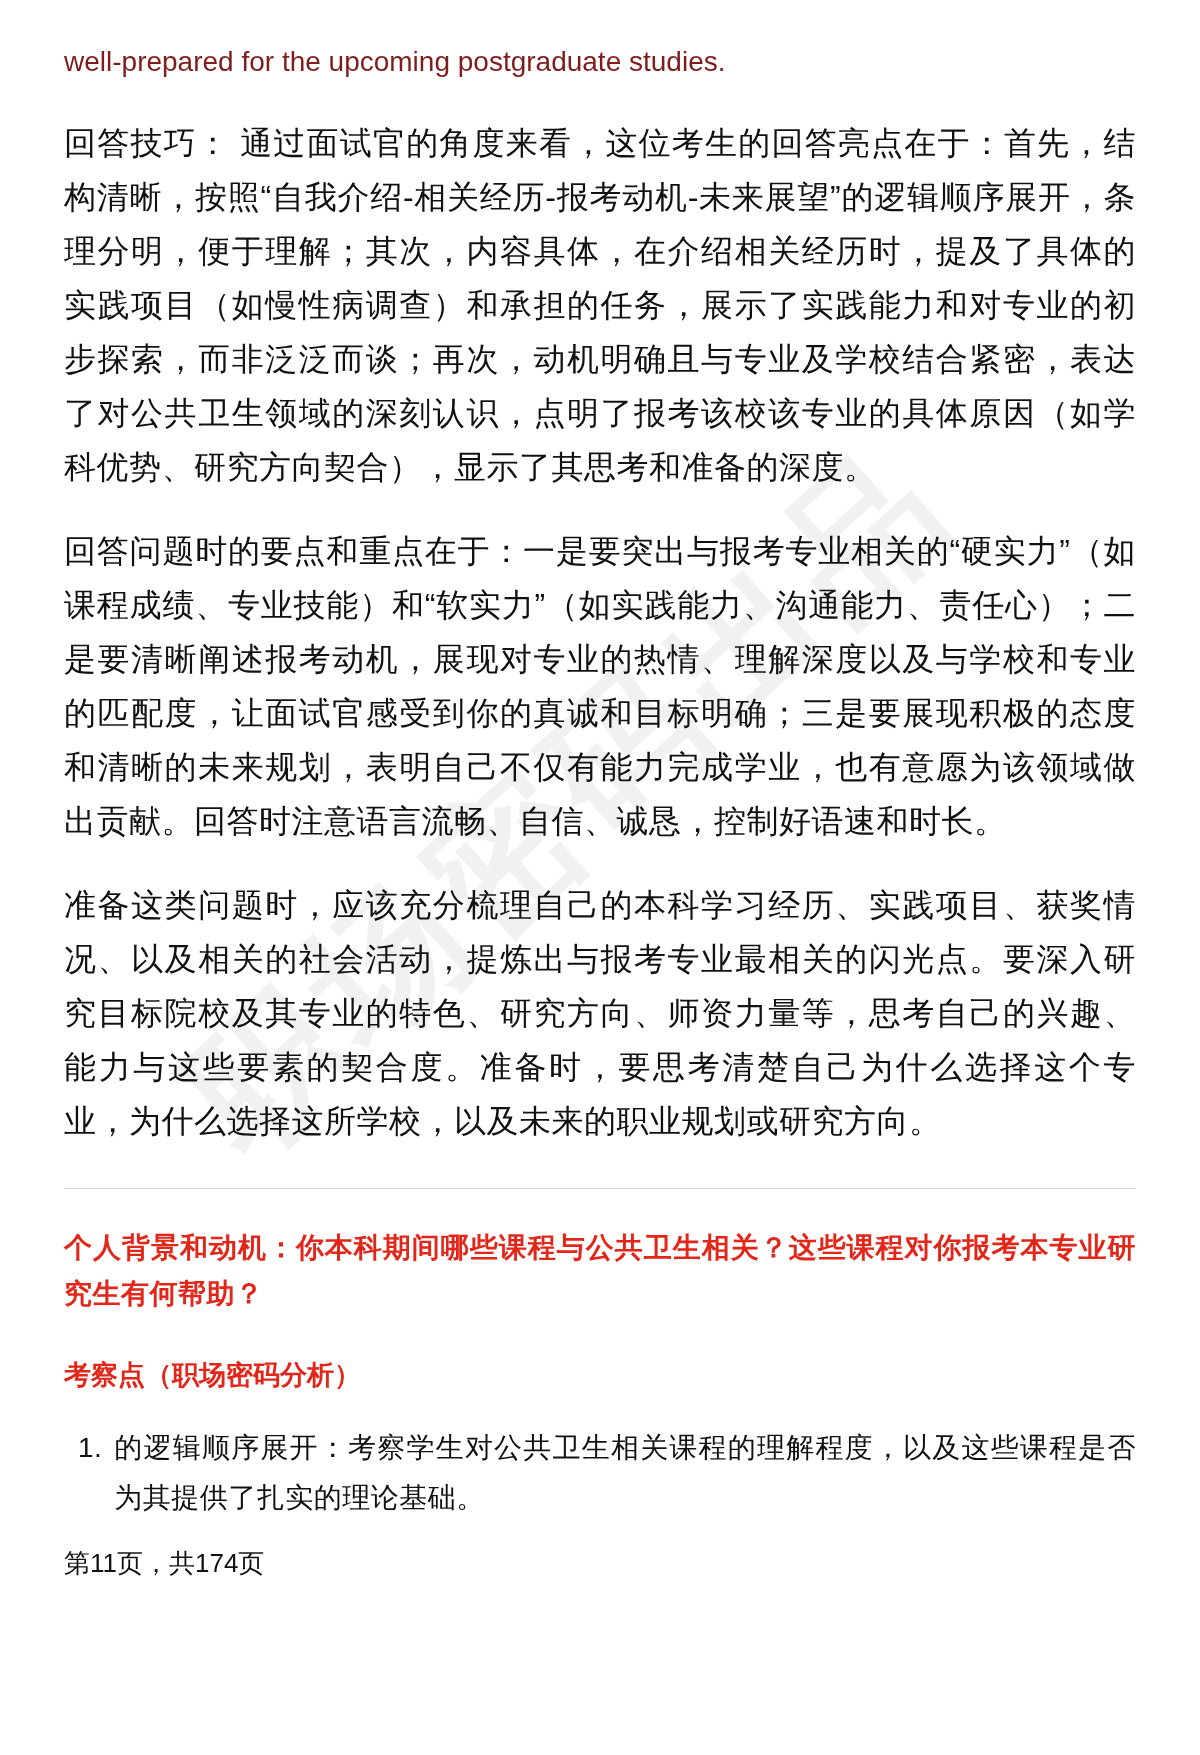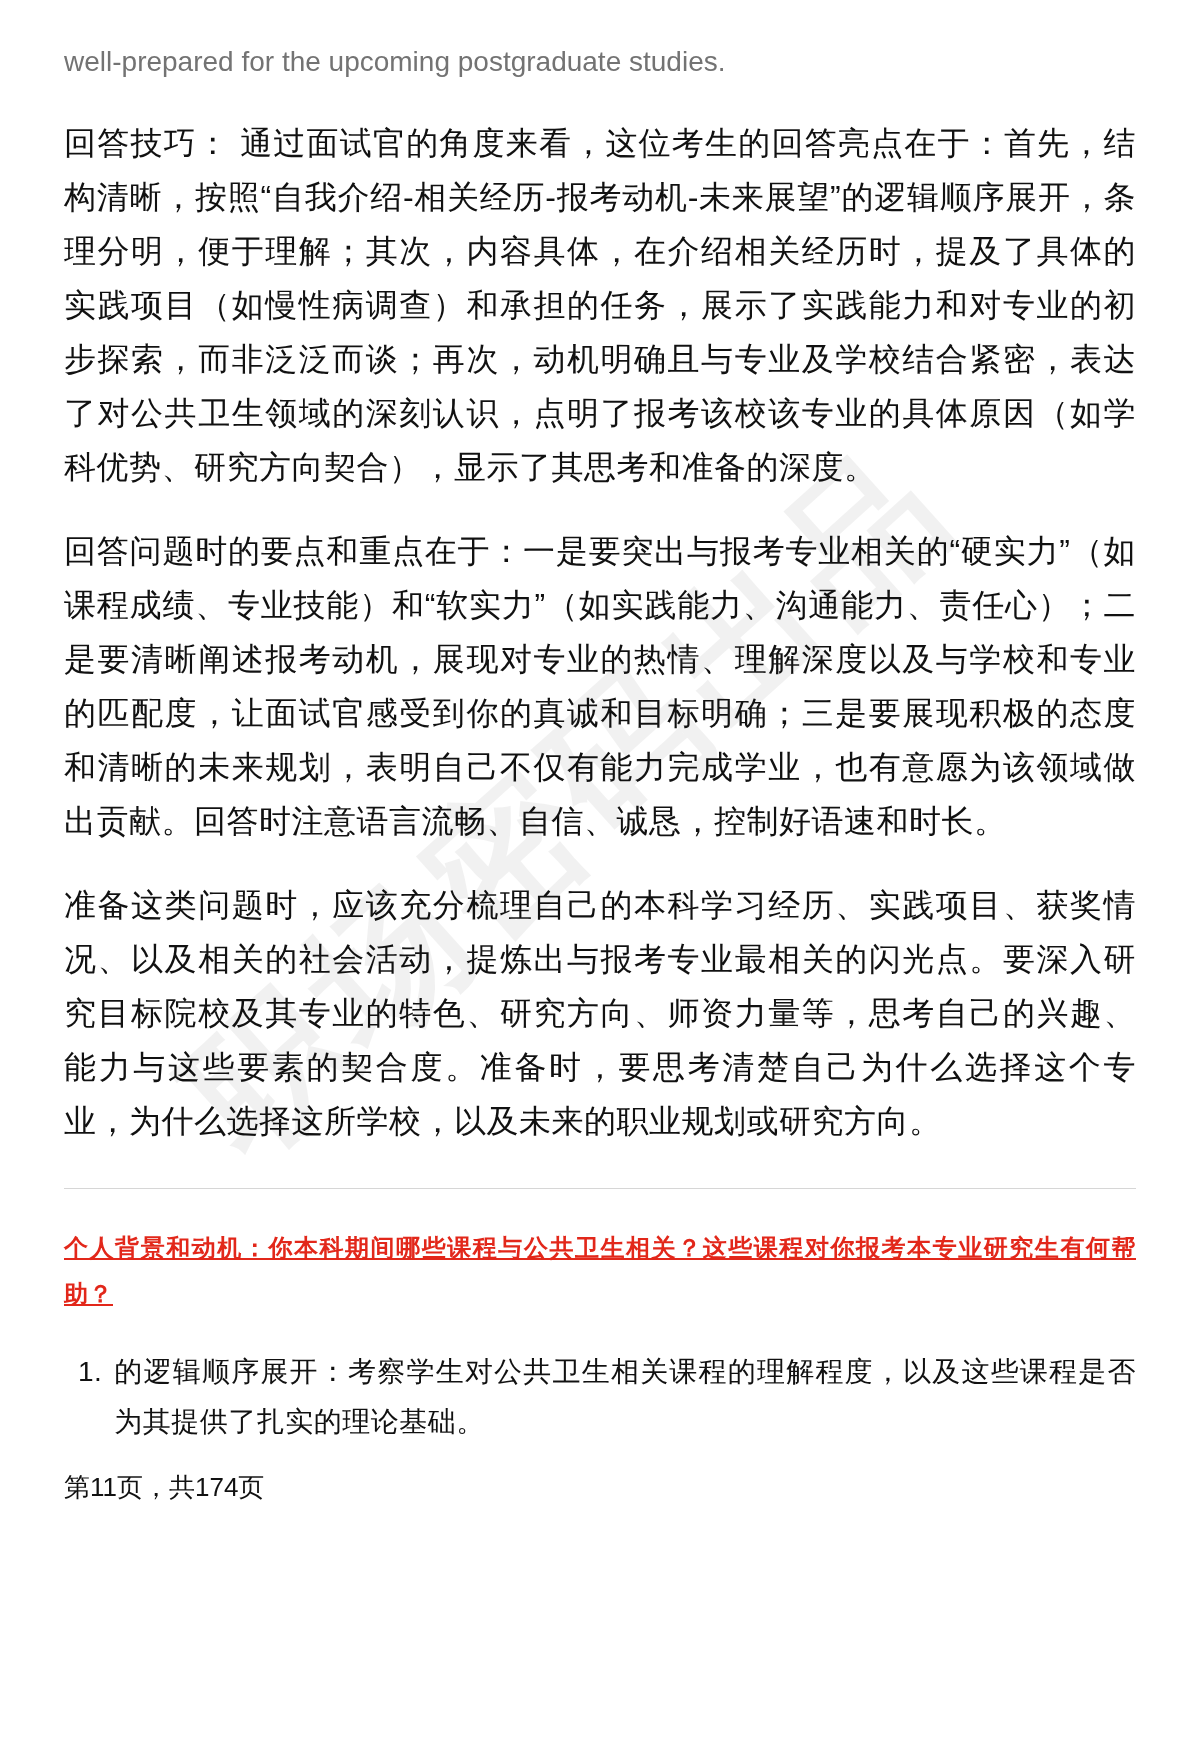--- a/index.html
+++ b/index.html
@@ -41,46 +41,45 @@
     transform-origin: center center;
     white-space: nowrap;
     pointer-events: none;
     z-index: 0;
     user-select: none;
   }
   .intro-line {
     font-size: 28px;
     line-height: 40px;
     margin: 0 0 34px 0;
-    color: #737373;
+    color: #7f1d1d;
   }
   .para {
     font-size: 32px;
     line-height: 54px;
     margin: 0 0 30px 0;
     text-align: justify;
     text-justify: inter-ideograph;
     color: #111111;
     letter-spacing: 0.5px;
   }
   .divider {
     border: none;
     border-top: 1px solid #d6d6d6;
     margin: 40px 0 36px 0;
     height: 0;
   }
   .question-heading {
-    font-size: 24px;
+    font-size: 28px;
     line-height: 46px;
     font-weight: 700;
     color: #e2271a;
     margin: 0 0 15px 0;
     text-align: justify;
     letter-spacing: 0.5px;
-    text-decoration: underline;
   }
   .analysis-heading {
     font-size: 27px;
     line-height: 36px;
     font-weight: 700;
     color: #e2271a;
     margin: 40px 0 0 0;
   }
   .points {
     list-style: none;
@@ -124,20 +123,21 @@
     <p class="para">回答技巧： 通过面试官的角度来看，这位考生的回答亮点在于：首先，结构清晰，按照“自我介绍-相关经历-报考动机-未来展望”的逻辑顺序展开，条理分明，便于理解；其次，内容具体，在介绍相关经历时，提及了具体的实践项目（如慢性病调查）和承担的任务，展示了实践能力和对专业的初步探索，而非泛泛而谈；再次，动机明确且与专业及学校结合紧密，表达了对公共卫生领域的深刻认识，点明了报考该校该专业的具体原因（如学科优势、研究方向契合），显示了其思考和准备的深度。</p>
 
     <p class="para">回答问题时的要点和重点在于：一是要突出与报考专业相关的“硬实力”（如课程成绩、专业技能）和“软实力”（如实践能力、沟通能力、责任心）；二是要清晰阐述报考动机，展现对专业的热情、理解深度以及与学校和专业的匹配度，让面试官感受到你的真诚和目标明确；三是要展现积极的态度和清晰的未来规划，表明自己不仅有能力完成学业，也有意愿为该领域做出贡献。回答时注意语言流畅、自信、诚恳，控制好语速和时长。</p>
 
     <p class="para">准备这类问题时，应该充分梳理自己的本科学习经历、实践项目、获奖情况、以及相关的社会活动，提炼出与报考专业最相关的闪光点。要深入研究目标院校及其专业的特色、研究方向、师资力量等，思考自己的兴趣、能力与这些要素的契合度。准备时，要思考清楚自己为什么选择这个专业，为什么选择这所学校，以及未来的职业规划或研究方向。</p>
 
     <hr class="divider">
 
     <h2 class="question-heading">个人背景和动机：你本科期间哪些课程与公共卫生相关？这些课程对你报考本专业研究生有何帮助？</h2>
 
+    <h3 class="analysis-heading">考察点（职场密码分析）</h3>
 
     <ol class="points">
       <li>
         <span class="num">1.</span>
         <span class="txt">的逻辑顺序展开：考察学生对公共卫生相关课程的理解程度，以及这些课程是否为其提供了扎实的理论基础。</span>
       </li>
     </ol>
 
     <div class="page-footer">第11页，共174页</div>
 

